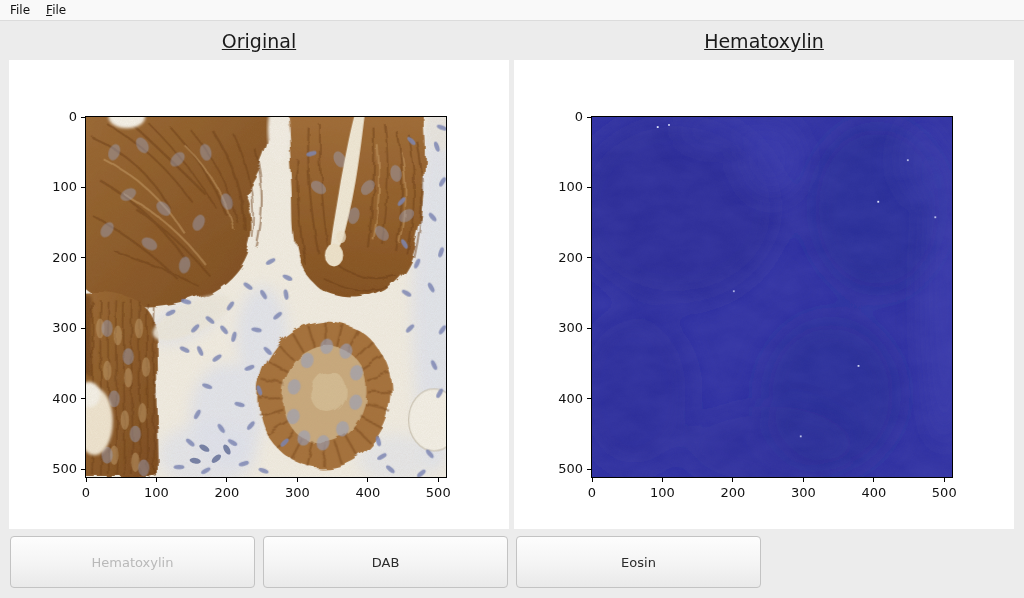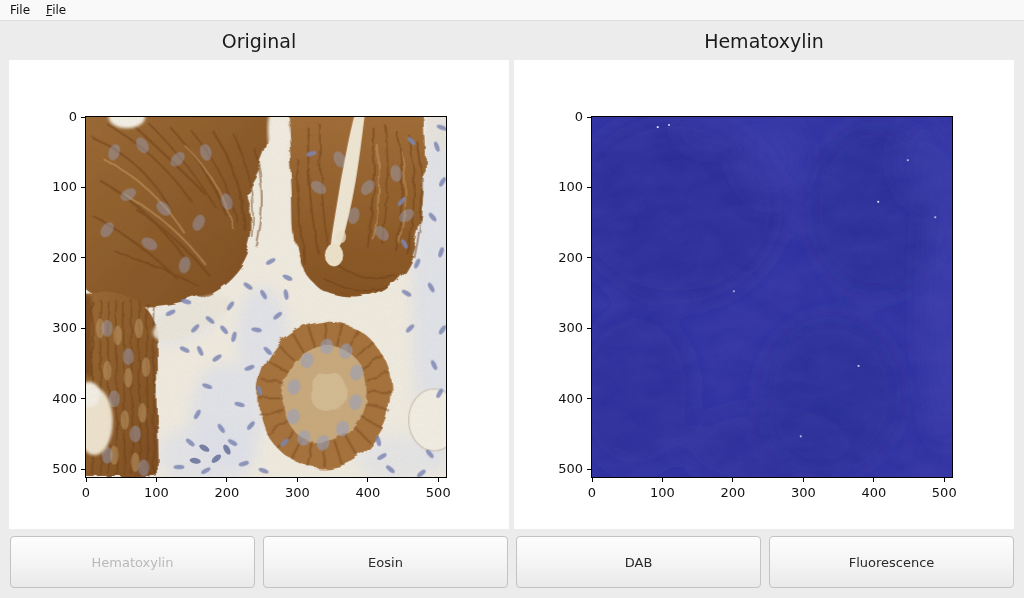--- a/index.html
+++ b/index.html
@@ -14,21 +14,21 @@
     position:absolute;left:0;top:0;width:1024px;height:20px;
     background:#f9f9f9;border-bottom:1px solid #dcdcdc;
     display:flex;align-items:center;font-size:12px;color:#111;text-align:right;
   }
   .menu-item{padding:2px 8px;cursor:default;}
   .menu-item:first-child{margin-left:2px;}
   .underline-first::first-letter{text-decoration:underline;}
   
   .plot-title{
     position:absolute;top:28px;height:26px;line-height:26px;
-    text-align:center;font-size:19px;color:#1a1a1a;
+    text-align:center;font-size:19px;color:#1a1a1a;text-decoration:underline;
   }
   #title-0{left:9px;width:500px;}
   #title-1{left:514px;width:500px;}
   
   .panel{position:absolute;top:60px;width:500px;height:469px;background:#ffffff;}
   #panel-0{left:9px;}
   #panel-1{left:514px;}
   
   .plot{
     position:absolute;top:116px;width:360px;height:360px;
@@ -436,16 +436,15 @@
     <div class="xtick-mark" style="left: 210.85px;"></div>
     <span class="xtick-label" style="left: 211.35px;">300</span>
     <div class="xtick-mark" style="left: 281.3px;"></div>
     <span class="xtick-label" style="left: 281.8px;">400</span>
     <div class="xtick-mark" style="left: 351.75px;"></div>
     <span class="xtick-label" style="left: 352.25px;">500</span>
   </div>
 
 <div class="button-row">
   <button class="stain-btn disabled" disabled="">Hematoxylin</button>
+  <button class="stain-btn">DAB</button>
   <button class="stain-btn">Eosin</button>
-  <button class="stain-btn">DAB</button>
-  <button class="stain-btn">Fluorescence</button>
 </div>
 
 </body></html>

